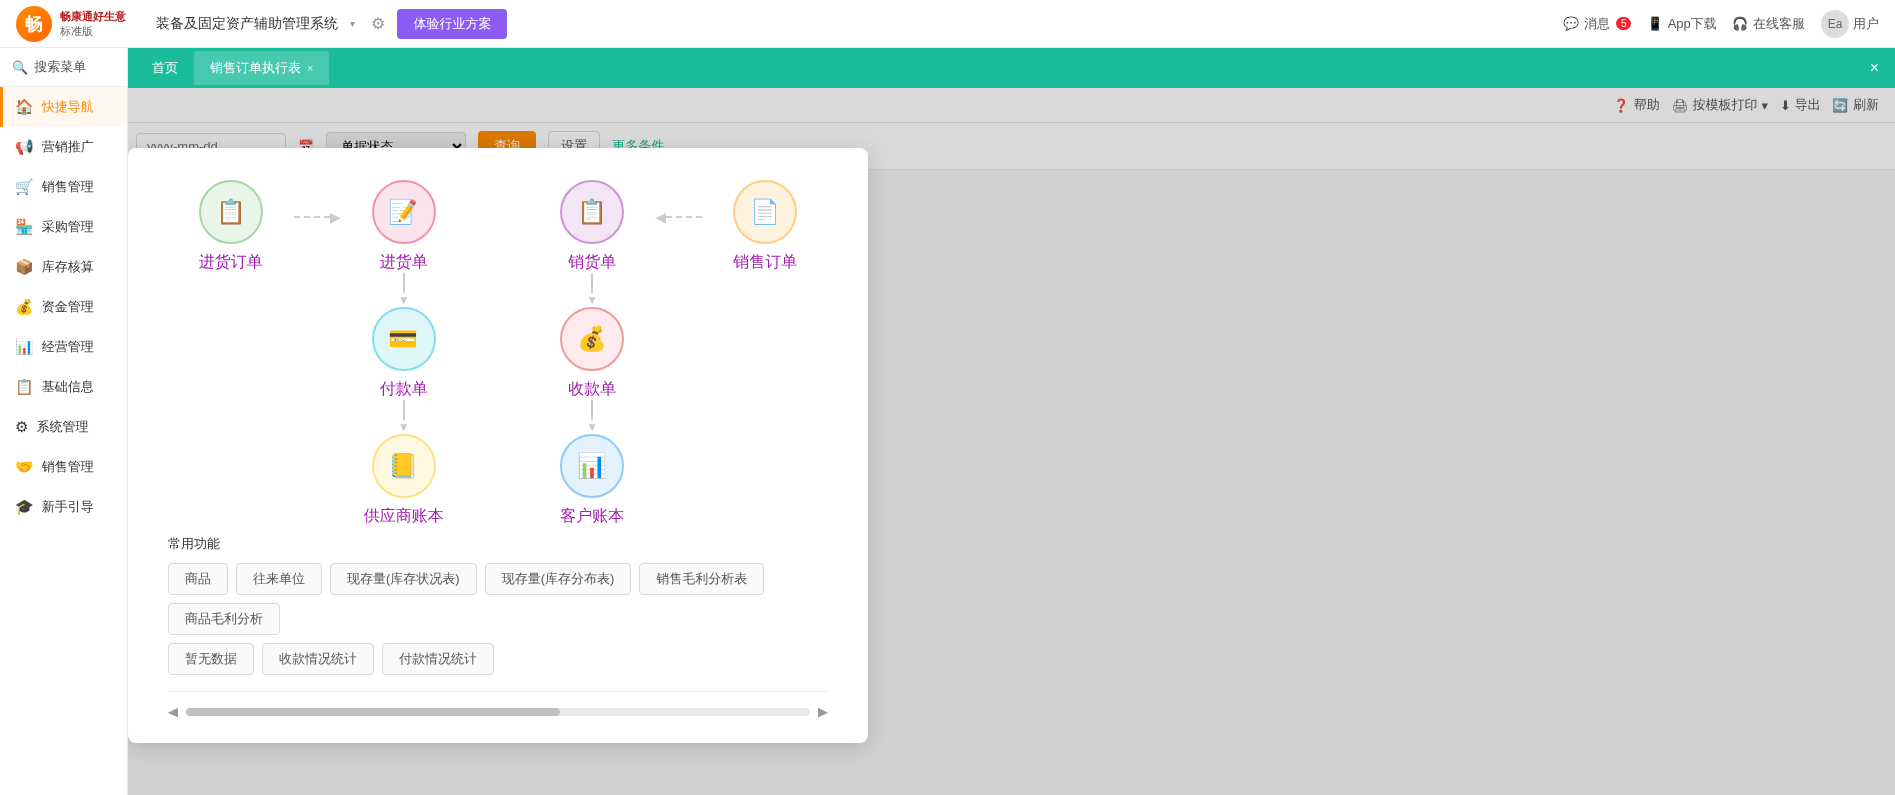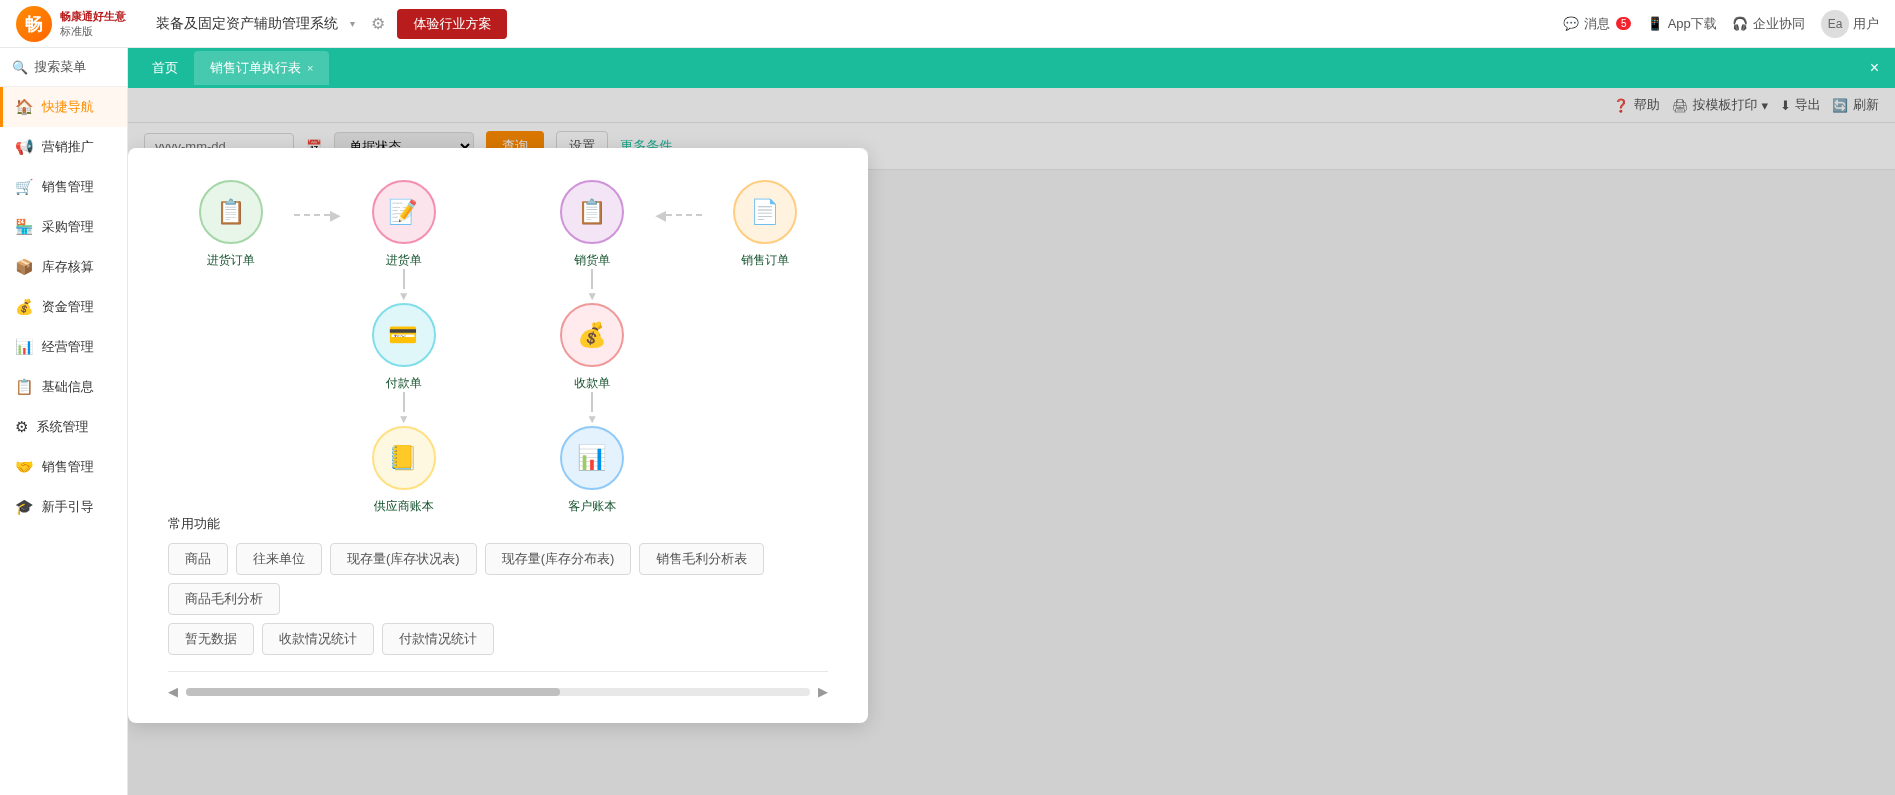--- a/index.html
+++ b/index.html
@@ -21,21 +21,21 @@
       background: linear-gradient(135deg, #ff8c00, #ff6600);
       display: flex; align-items: center; justify-content: center;
       color: white; font-size: 18px; font-weight: bold;
     }
     .logo-text { font-size: 11px; color: #666; line-height: 1.3; }
     .logo-text strong { color: #b91c1c; font-size: 11px; }
     .system-title { font-size: 14px; color: #333; font-weight: 500; }
     .dropdown-arrow { color: #999; font-size: 10px; cursor: pointer; }
     .settings-icon { color: #999; font-size: 16px; cursor: pointer; margin-left: 4px; }
     .trial-btn {
-      background: #b91c1c; color: white; border: none;
+      background: #8b5cf6; color: white; border: none;
       padding: 6px 16px; border-radius: 4px; cursor: pointer; font-size: 13px;
     }
     .header-right {
       margin-left: auto; display: flex; align-items: center; gap: 16px;
     }
     .header-right-item { display: flex; align-items: center; gap: 4px; color: #555; cursor: pointer; font-size: 13px; }
     .badge {
       background: #f5222d; color: white; border-radius: 10px;
       font-size: 10px; padding: 1px 5px; margin-left: 2px;
     }
@@ -97,21 +97,21 @@
       display: flex; align-items: center; gap: 12px;
       background: white; padding: 8px 16px;
       border-bottom: 1px solid #e8e8e8;
     }
     .toolbar-right { margin-left: auto; display: flex; align-items: center; gap: 12px; }
     .toolbar-btn { display: flex; align-items: center; gap: 4px; color: #555; cursor: pointer; font-size: 13px; }
 
     
     .filter-bar {
       display: flex; align-items: center; gap: 12px;
-      background: white; padding: 8px 16px;
+      background: white; padding: 8px 8px;
       border-bottom: 1px solid #e8e8e8;
     }
     .filter-input {
       border: 1px solid #d9d9d9; border-radius: 4px;
       padding: 5px 10px; font-size: 13px; width: 180px;
     }
     .filter-select {
       border: 1px solid #d9d9d9; border-radius: 4px;
       padding: 5px 10px; font-size: 13px; width: 140px;
     }
@@ -148,33 +148,33 @@
 
     .flow-node {
       display: flex; flex-direction: column; align-items: center; gap: 8px;
       cursor: pointer;
     }
     .flow-circle {
       width: 64px; height: 64px; border-radius: 50%;
       display: flex; align-items: center; justify-content: center;
       font-size: 26px;
     }
-    .flow-label { font-size: 12px; color: #14532d; }
+    .flow-label { font-size: 16px; color: #a21caf; }
 
     .node-green { background: #e8f5e9; }
     .node-red-light { background: #fce4ec; }
     .node-purple { background: #f3e5f5; }
     .node-orange { background: #fff3e0; }
     .node-teal { background: #e0f7fa; }
     .node-red { background: #ffebee; }
     .node-orange2 { background: #fff8e1; }
     .node-blue-light { background: #e3f2fd; }
 
     
-    .common-func { margin-top: 0; }
+    .common-func { margin-top: 8px; }
     .common-func-title { font-size: 13px; color: #333; margin-bottom: 10px; }
     .func-buttons { display: flex; flex-wrap: wrap; gap: 8px; }
     .func-btn {
       border: 1px solid #d9d9d9; background: #fafafa;
       padding: 6px 16px; border-radius: 4px; font-size: 13px;
       color: #555; cursor: pointer;
     }
 
     
     .scroll-area {
@@ -208,21 +208,21 @@
       <span>💬</span>
       <span>消息</span>
       <span class="badge">5</span>
     </div>
     <div class="header-right-item">
       <span>📱</span>
       <span>App下载</span>
     </div>
     <div class="header-right-item">
       <span>🎧</span>
-      <span>企业协同</span>
+      <span>在线客服</span>
     </div>
     <div class="header-right-item">
       <div class="user-avatar">Ea</div>
       <span>用户</span>
     </div>
   </div>
 </div>
 
 <div class="layout">
 

